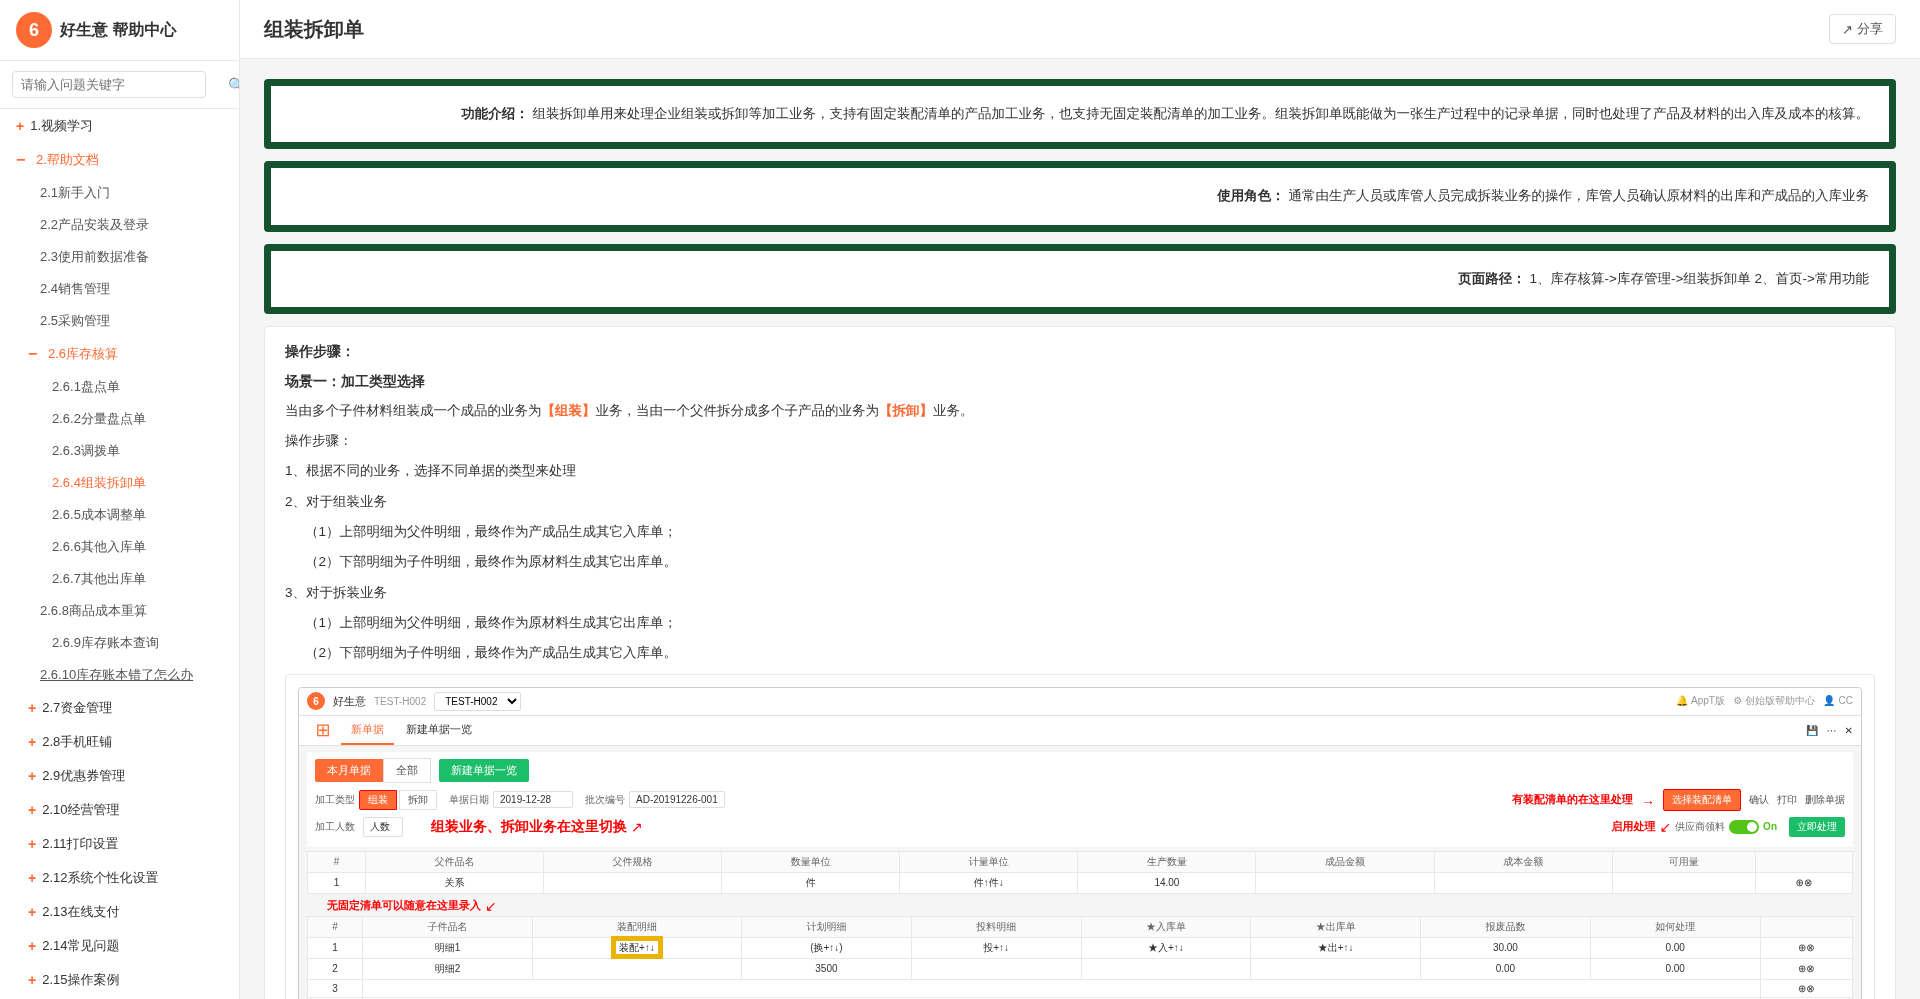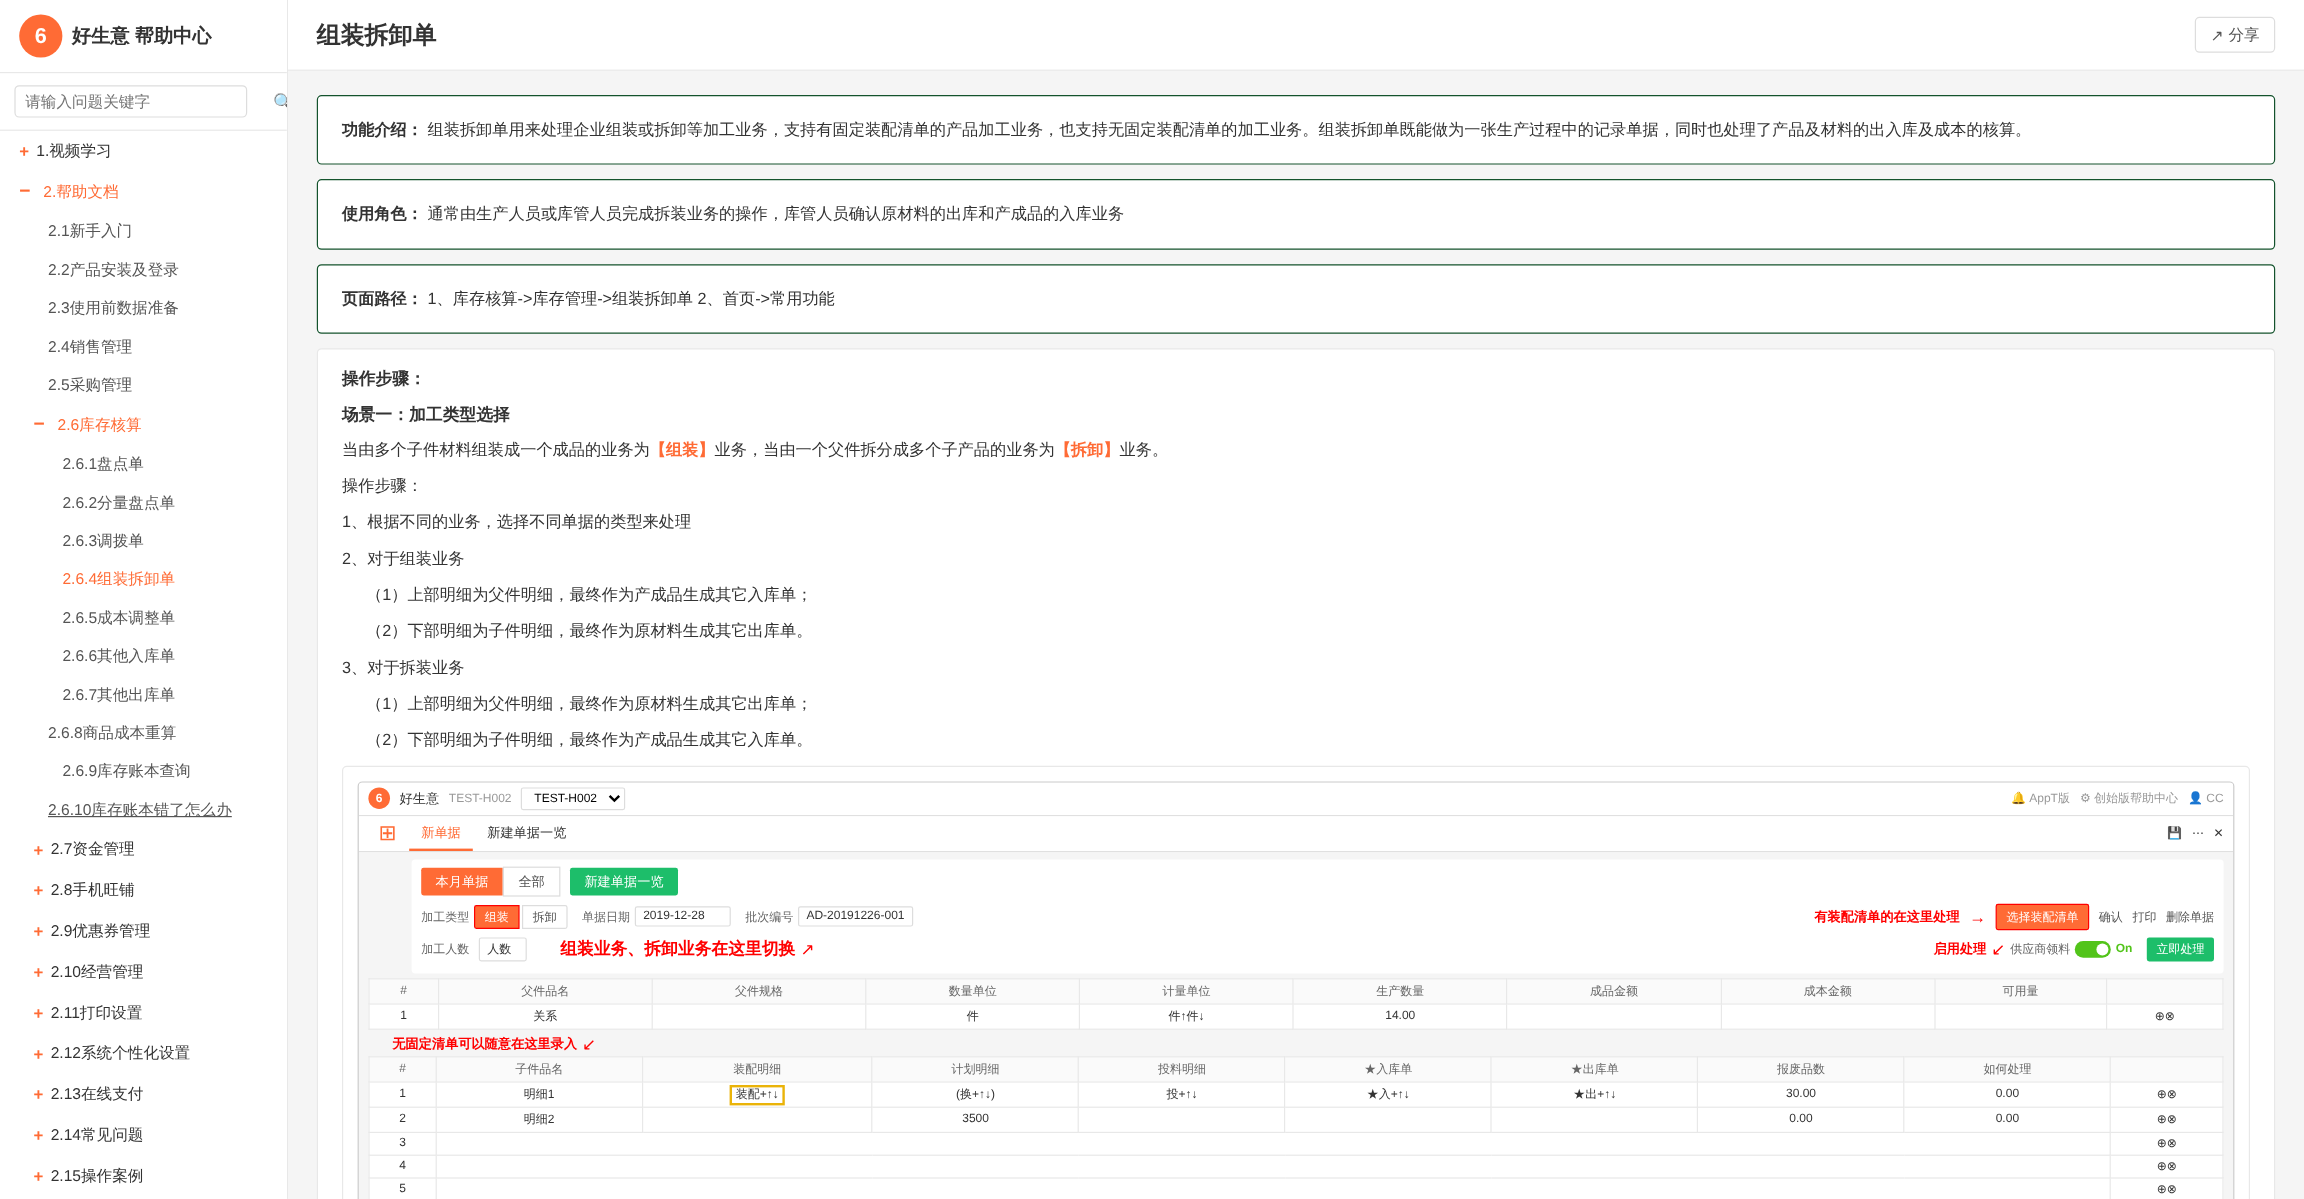--- a/index.html
+++ b/index.html
@@ -155,27 +155,28 @@
 
     .content-body {
       flex: 1;
       overflow-y: auto;
       padding: 20px 24px;
       background: #f5f5f5;
     }
 
     .content-card {
       background: #fff;
-      border: 1px solid #14532d;
+      border: 7px solid #14532d;
       border-radius: 4px;
       padding: 16px 20px;
       margin-bottom: 12px;
       line-height: 1.8;
       font-size: 13.5px;
       color: #333;
+      text-align: right;
     }
 
     .highlight-bold {
       font-weight: bold;
     }
 
     .text-orange {
       color: #ff6b35;
       font-weight: bold;
     }
@@ -516,21 +517,21 @@
             <div class="app-nav-tab">新建单据一览</div>
             <div style="margin-left:auto; display:flex; gap:8px; align-items:center; font-size:10px;">
               <span>💾</span>
               <span>⋯</span>
               <span style="cursor:pointer;">✕</span>
             </div>
           </div>
 
           <div class="app-content-area">
 
-            <div style="background:#fff; padding:6px 8px; border-radius:3px; margin-bottom:4px; position:relative;margin-left:36px;">
+            <div style="background:#fff; padding:6px 8px; border-radius:3px; margin-bottom:4px; position:relative;">
               <div style="display:flex; gap:0; margin-bottom:6px; align-items:center;">
                 <button style="background:#ff6b35; color:#fff; border:none; padding:4px 12px; font-size:11px; cursor:pointer; border-radius:2px 0 0 2px;">本月单据</button>
                 <button style="background:#fff; color:#555; border:1px solid #ddd; padding:4px 12px; font-size:11px; cursor:pointer;">全部</button>
                 <div style="background:#1dbe6a; color:#fff; border:none; padding:4px 12px; font-size:11px; border-radius:2px; margin-left:8px; cursor:pointer;">新建单据一览</div>
               </div>
 
               <div style="display:flex; gap:12px; align-items:center; margin-bottom:6px; flex-wrap:wrap;">
                 <div class="form-field">
                   <label>加工类型</label>
                   <div style="display:flex; gap:2px;">
@@ -631,21 +632,21 @@
                     <th>★出库单</th>
                     <th>报废品数</th>
                     <th>如何处理</th>
                     <th></th>
                   </tr>
                 </thead>
                 <tbody>
                   <tr>
                     <td>1</td>
                     <td>明细1</td>
-                    <td><span style="border:2px solid #eab308; padding:1px 3px;">装配+↑↓</span></td>
+                    <td><span style="border:5px solid #eab308; padding:1px 3px;">装配+↑↓</span></td>
                     <td>(换+↑↓)</td>
                     <td>投+↑↓</td>
                     <td>★入+↑↓</td>
                     <td>★出+↑↓</td>
                     <td>30.00</td>
                     <td>0.00</td>
                     <td>⊕⊗</td>
                   </tr>
                   <tr>
                     <td>2</td>

